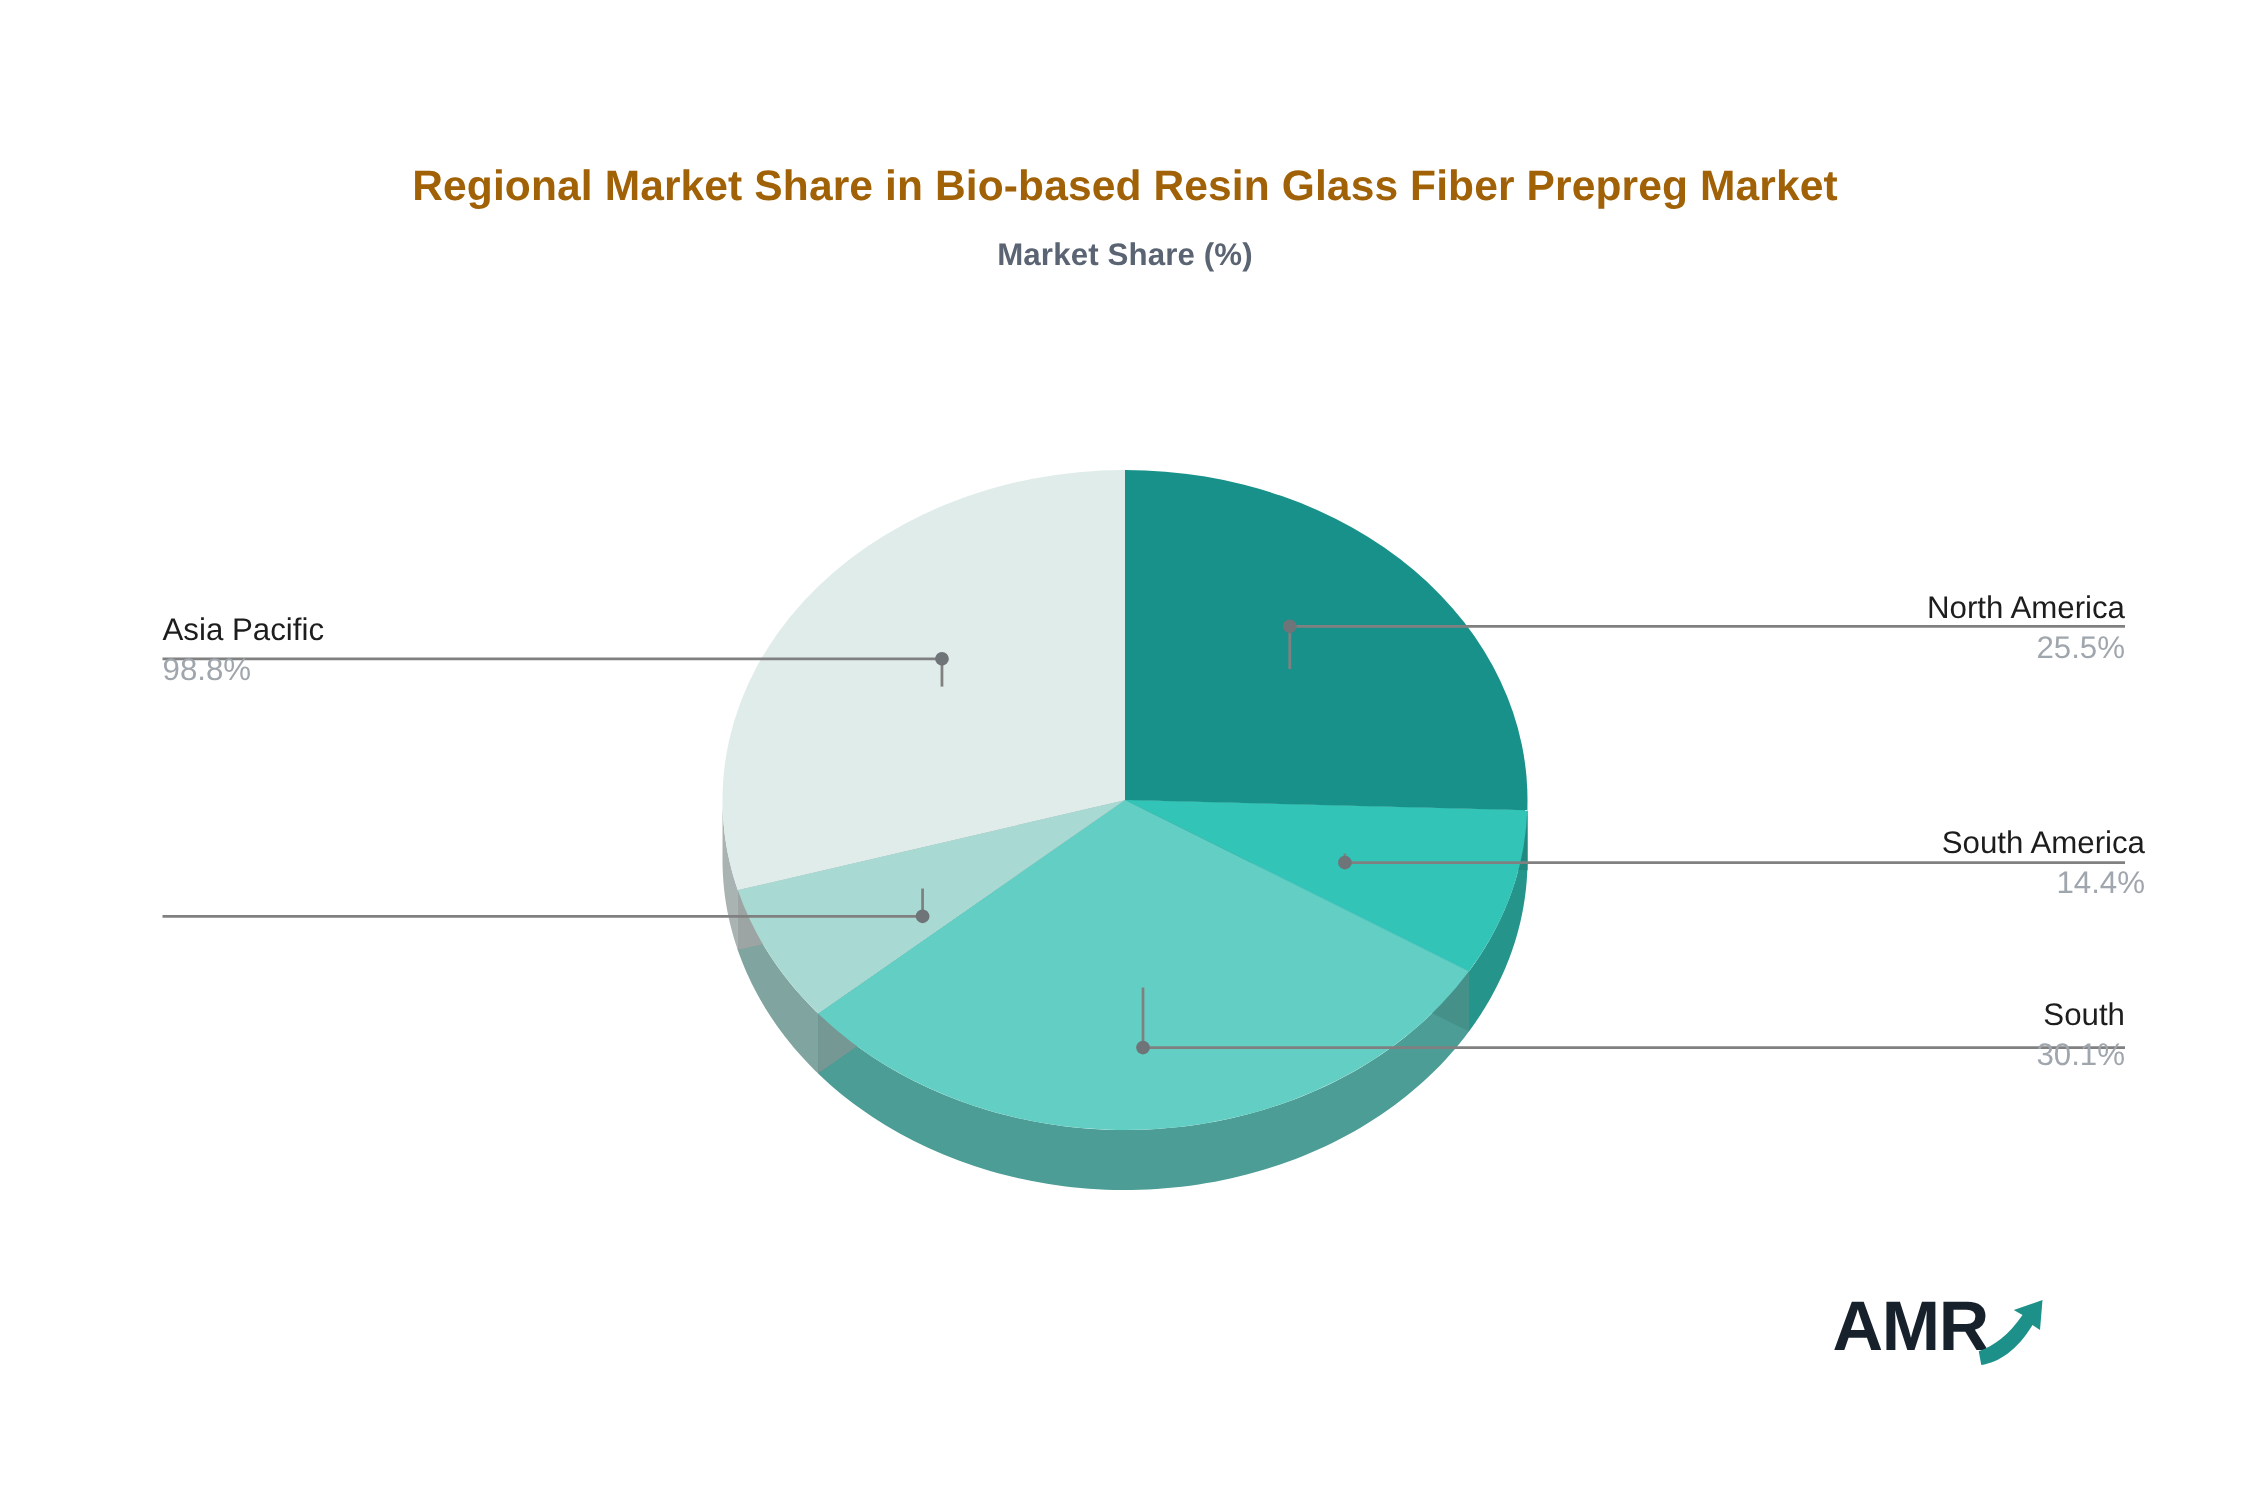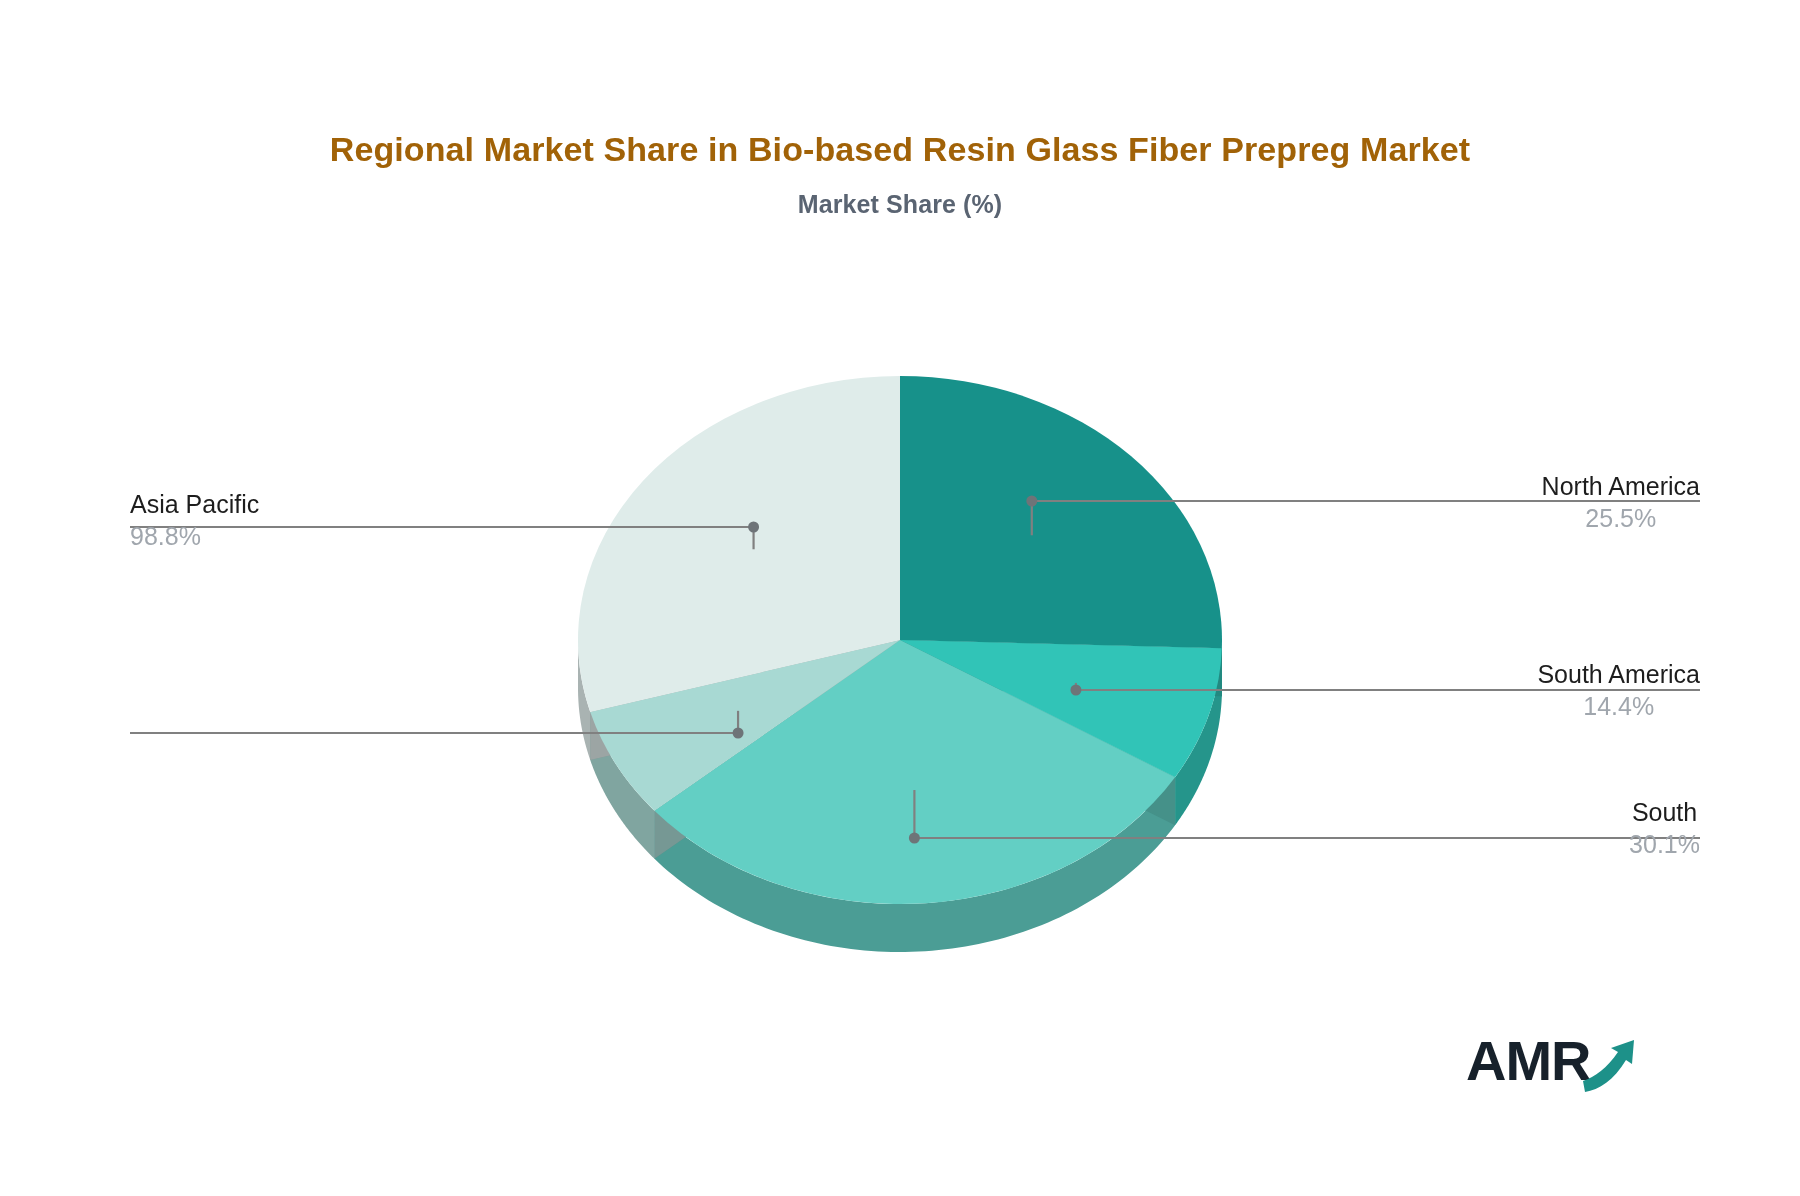--- a/index.html
+++ b/index.html
@@ -69,21 +69,21 @@
     font-size: 25px;
     color: #1d1d1d;
     line-height: 1.18;
   }
   .callout .cl-value {
     display: block;
     font-size: 25px;
     color: #a0a6ad;
     line-height: 1.3;
   }
-  .callout.right { text-align: center; }
+  .callout.right { text-align: right; }
   .callout.left  { text-align: left;  }
 
   
   .amr-logo {
     position: absolute;
     left: 1466px;
     top: 1024px;
     width: 180px;
     height: 76px;
   }
@@ -135,21 +135,21 @@
         <line x1="738.0642683001287" y1="710.8315277122392" x2="738.0642683001287" y2="733" stroke="#808080" stroke-width="2.2"></line>
         <circle cx="738.0642683001287" cy="733" r="5.5" fill="#6e7478"></circle>
       </g>
   </svg>
 
   <div class="callout right" style="right:100px; top:472px;">
     <span class="cl-name">North America</span>
     <span class="cl-value">25.5%</span>
   </div>
 
-  <div class="callout right" style="right:100px; top:660px;">
+  <div class="callout right" style="right:84px; top:660px;">
     <span class="cl-name">South America</span>
     <span class="cl-value">14.4%</span>
   </div>
 
   <div class="callout right" style="right:100px; top:798px;">
     <span class="cl-name">South</span>
     <span class="cl-value">30.1%</span>
   </div>
 
   <div class="callout left" style="left:130px; top:490px;">

